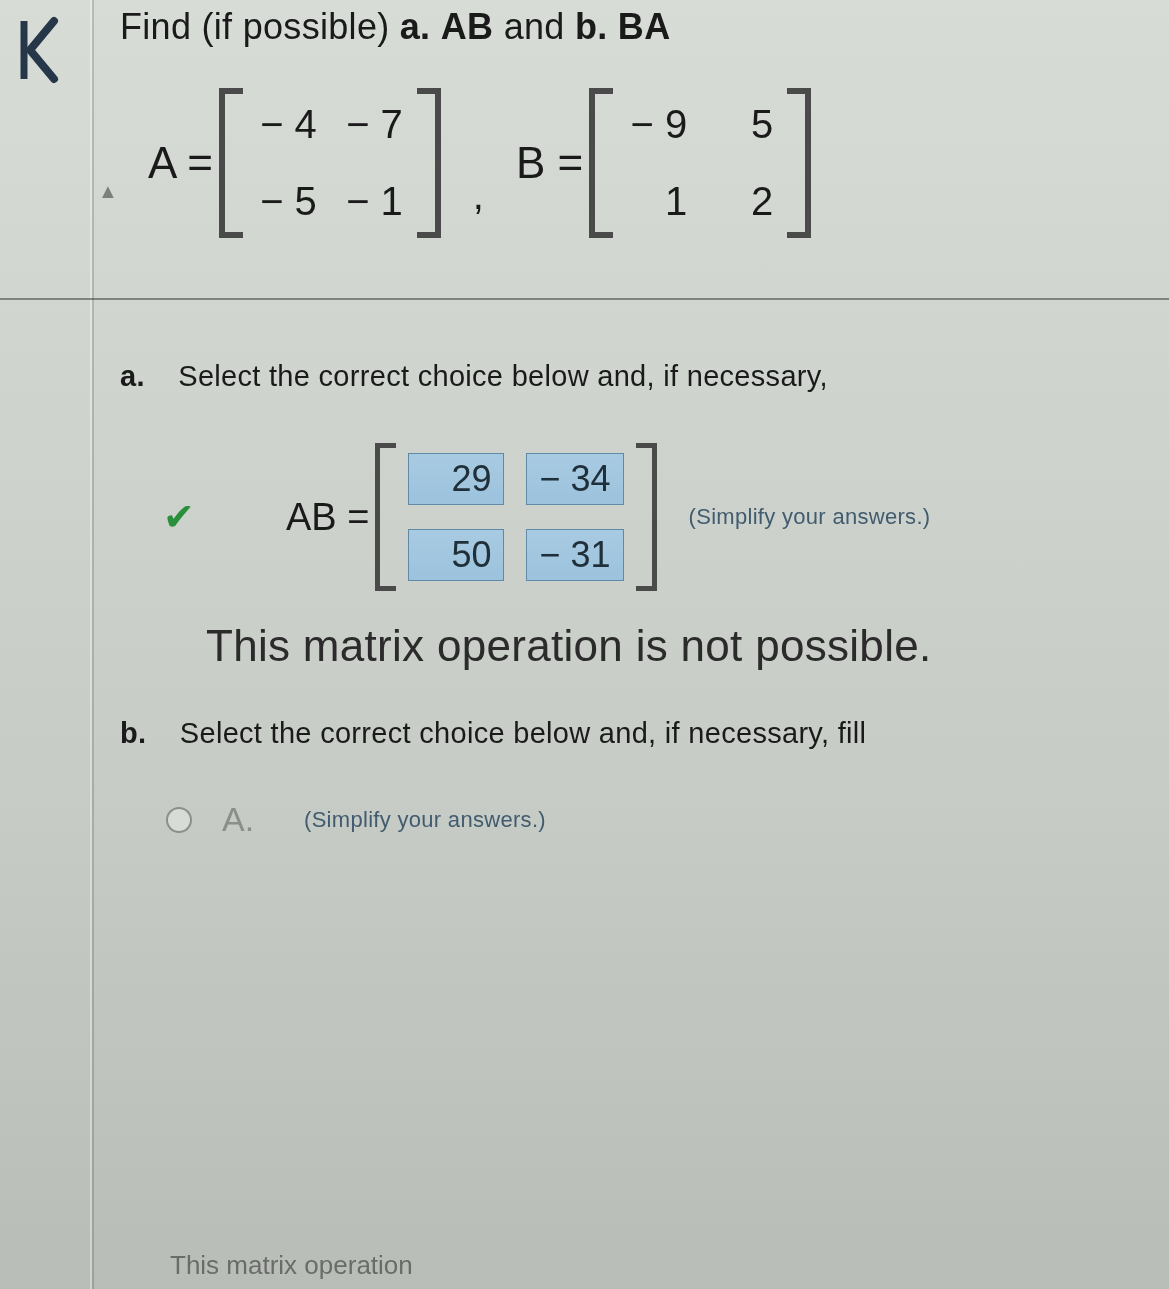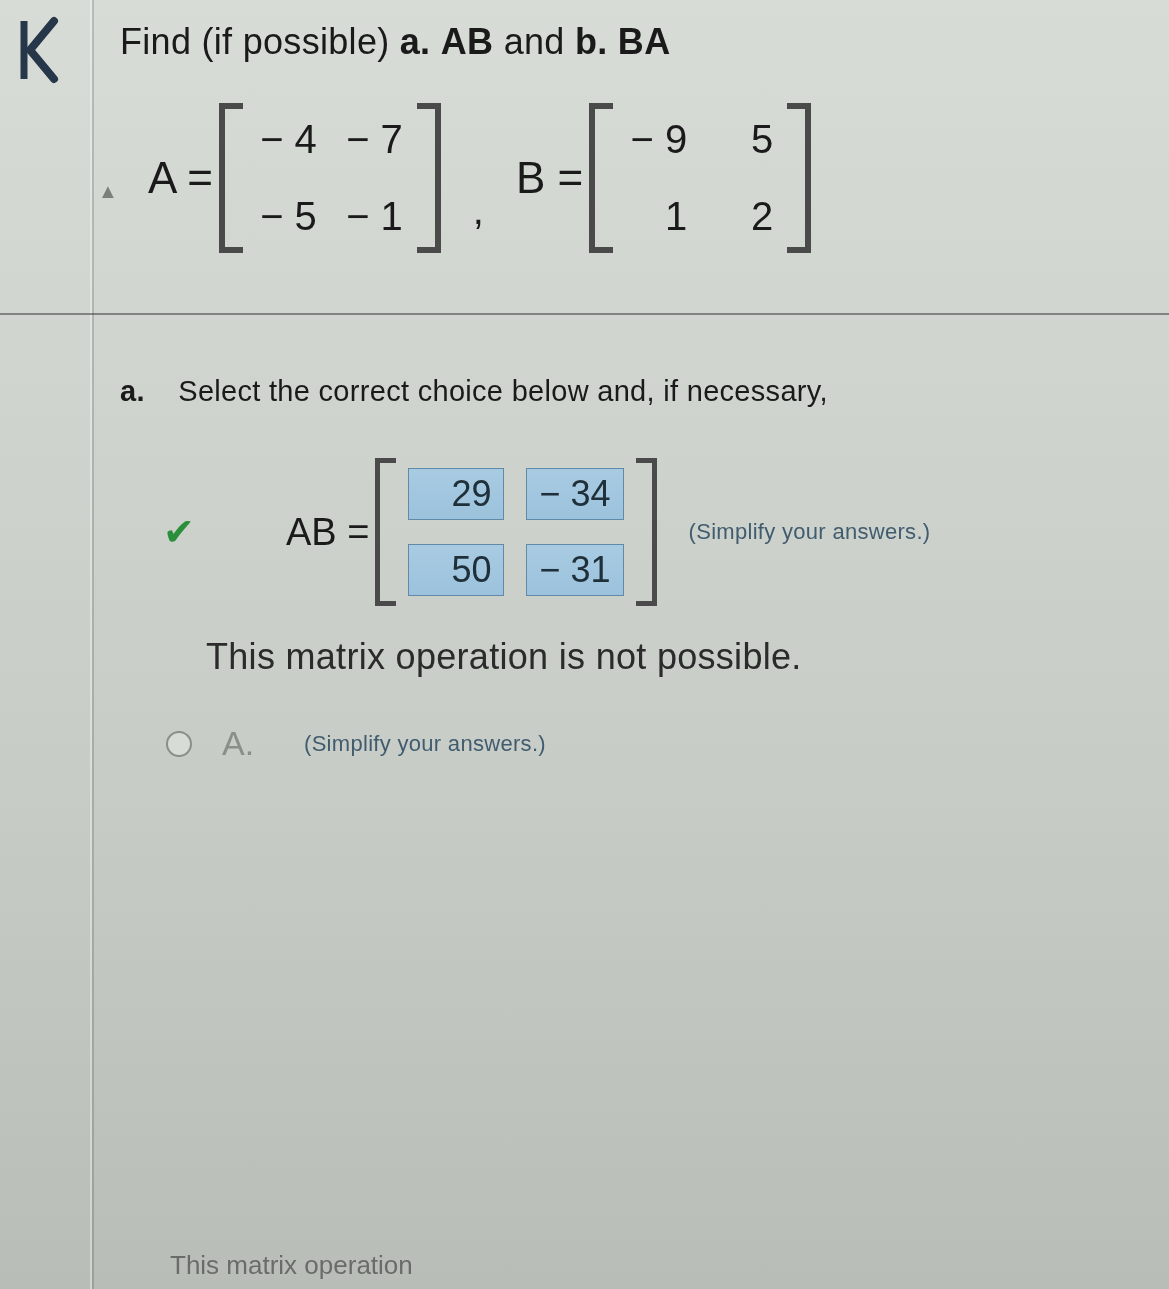--- a/index.html
+++ b/index.html
@@ -1,21 +1,21 @@
 <!DOCTYPE html>
 <html><head>
 <meta charset="utf-8">
 <style>
   html,body{margin:0;padding:0;background:#c7ccc6;font-family:Arial,Helvetica,sans-serif;color:#1a1a1a}
   .page{width:1169px;height:1289px;position:relative;overflow:hidden;background:linear-gradient(180deg,#d7dcd7 0%,#c7ccc6 60%,#b8bdb7 100%)}
   .back-col{position:absolute;left:0;top:0;width:90px;height:200px;display:flex;align-items:flex-start;justify-content:center}
   .back-btn{margin-top:15px;width:54px;height:70px;display:flex;align-items:center;justify-content:center}
   .back-btn svg{width:50px;height:70px}
   .vline{position:absolute;left:90px;top:0;width:2px;height:1289px;background:rgba(255,255,255,.35);box-shadow:2px 0 0 rgba(0,0,0,.15)}
-  .content{position:absolute;left:120px;top:0;right:0;padding-top:20px}
+  .content{position:absolute;left:120px;top:0;right:0;padding-top:5px}
   .heading{font-size:36px;line-height:1.2;margin:0 0 40px 0;white-space:nowrap}
   .heading .bold{font-weight:700}
   .heading .ab{font-weight:700}
   .scroll-arrow{position:absolute;left:98px;top:180px;color:#7a807a;font-size:20px}
   .eqrow{display:flex;align-items:center;gap:32px;font-size:44px;margin:20px 0 60px 28px}
   .mx{display:flex;align-items:center}
   .mx-label{font-size:44px;margin-right:6px;white-space:nowrap}
   .bracket{display:inline-block;width:18px;align-self:stretch}
   .bracket.left{border-left:6px solid #4a4a4a;border-top:6px solid #4a4a4a;border-bottom:6px solid #4a4a4a;border-right:none}
   .bracket.right{border-right:6px solid #4a4a4a;border-top:6px solid #4a4a4a;border-bottom:6px solid #4a4a4a;border-left:none}
@@ -31,21 +31,21 @@
   .choice-label{font-size:34px;color:#8a8f89;width:50px}
   .ab-eq{display:flex;align-items:center;font-size:40px}
   .ab-eq .mx-label{font-size:38px}
   .ans-bracket{display:inline-block;width:16px;align-self:stretch}
   .ans-bracket.left{border-left:5px solid #4a4a4a;border-top:5px solid #4a4a4a;border-bottom:5px solid #4a4a4a}
   .ans-bracket.right{border-right:5px solid #4a4a4a;border-top:5px solid #4a4a4a;border-bottom:5px solid #4a4a4a}
   .ans-grid{display:grid;grid-template-columns:auto auto;column-gap:22px;row-gap:24px;padding:10px 12px}
   .ans-cell{min-width:70px;padding:4px 12px;font-size:36px;text-align:right;background:linear-gradient(180deg,#a8cbe2,#9cc2dc);border:1px solid #5f8aa8;color:#20303a}
   .empty-grid{min-width:160px;min-height:110px}
   .hint{font-size:22px;color:#425c6f;margin-left:18px;white-space:nowrap}
-  .plain{font-size:36px;margin:30px 0 46px 86px;color:#2b2b2b}
+  .plain{font-size:44px;margin:30px 0 46px 86px;color:#2b2b2b}
   .cut{position:absolute;left:170px;bottom:8px;font-size:26px;color:#4a4a4a;opacity:.7}
   .heading, .qtext, .hint, .plain {letter-spacing:.3px}
 </style>
 </head>
 <body>
 
 <div class="page">
 
   <div class="back-col">
     <div class="back-btn">
@@ -121,20 +121,25 @@
         </div>
         <span class="ans-bracket right"></span>
       </div>
       <span class="hint">(Simplify your answers.)</span>
     </div>
 
     <div class="plain">
       <span>This matrix operation is not possible.</span>
     </div>
 
+    <div class="qtext">
+      <span class="bold">b.</span>
+      <span>&nbsp;&nbsp;</span>
+      <span>Select the correct choice below and, if necessary, fill</span>
+    </div>
 
     <div class="choice-row" style="margin-left:30px;margin-top:40px">
       <div class="check-slot">
         <div class="radio"></div>
       </div>
       <span class="choice-label">A.</span>
       <span class="hint">(Simplify your answers.)</span>
     </div>
 
   </div>

